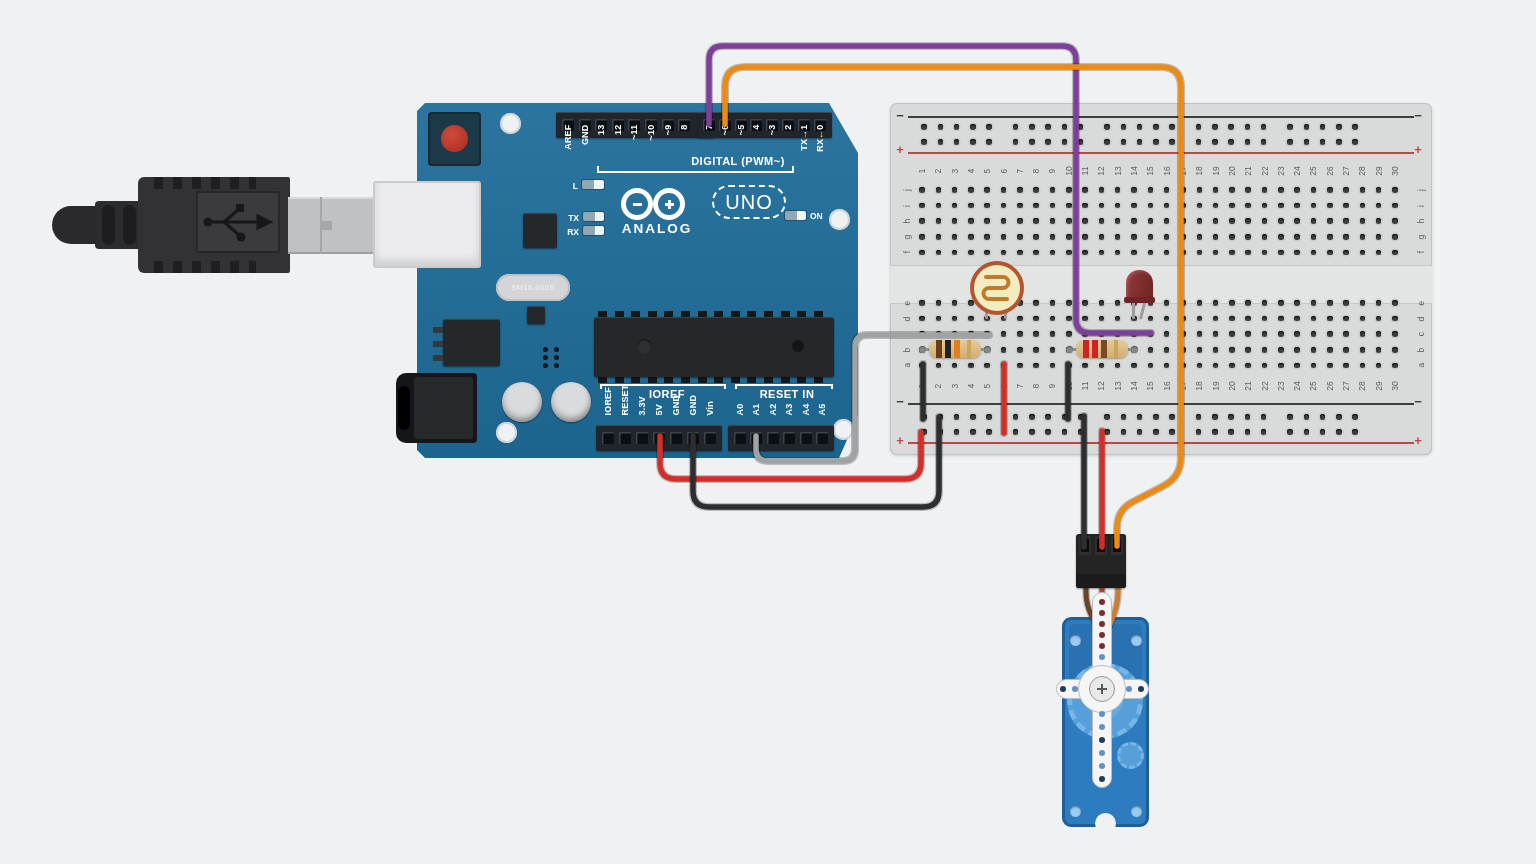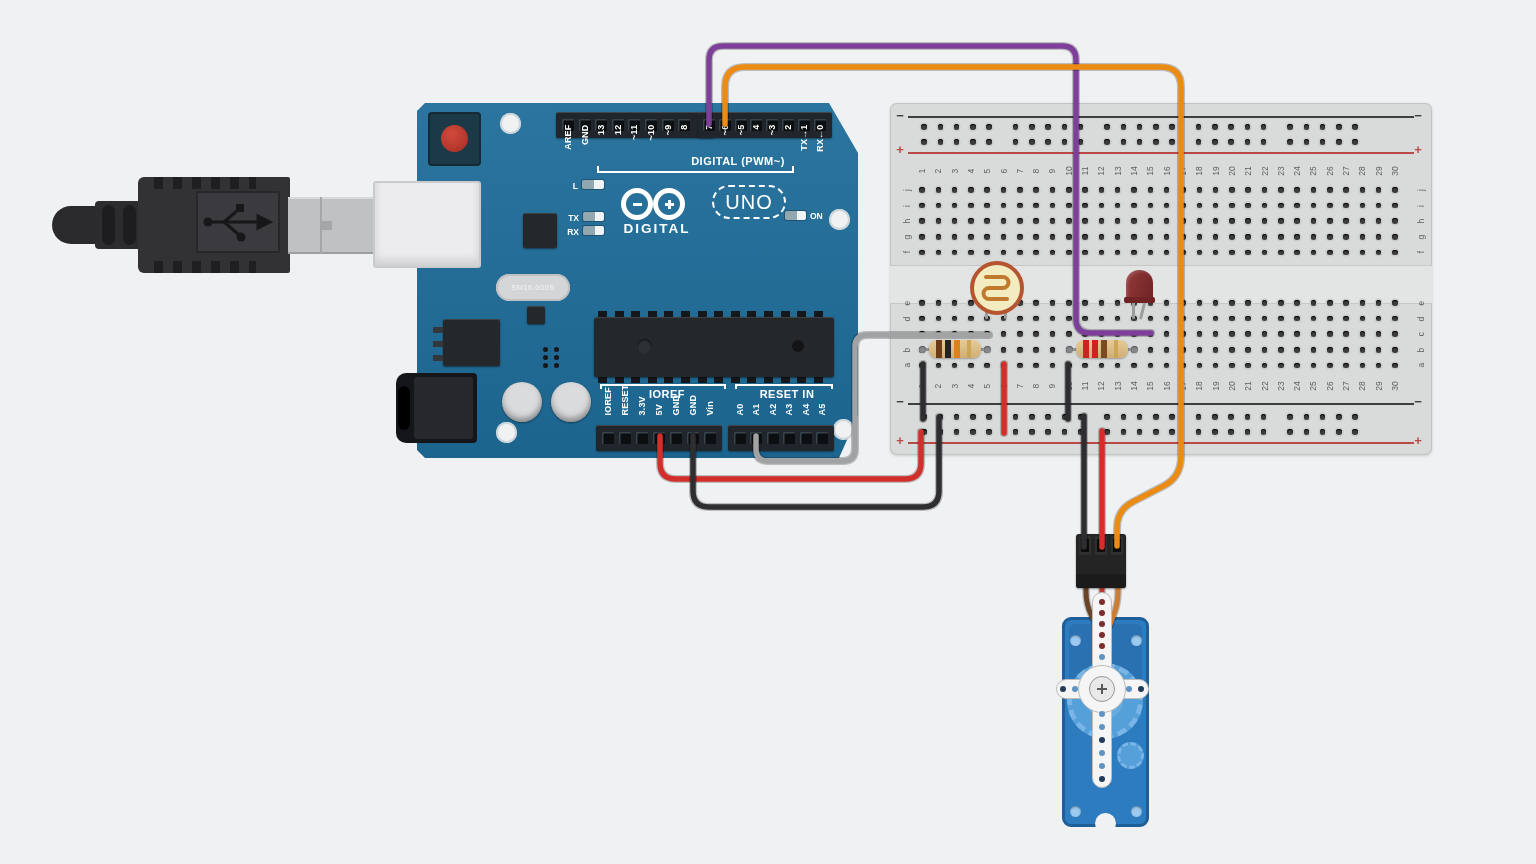--- a/index.html
+++ b/index.html
@@ -131,21 +131,21 @@
     <div class="abs ledbar" style="left:166px;top:123px;width:21px;height:9px;"></div>
     <div class="abs ledbar" style="left:368px;top:108px;width:21px;height:9px;"></div>
     <div class="abs ledlbl" style="left:393px;top:108px;width:22px;">ON</div>
 
     <div class="abs logo-loop" style="left:204px;top:85px;"></div>
     <div class="abs logo-loop" style="left:236px;top:85px;"></div>
     <div class="abs wmark" style="left:215.5px;top:99.5px;width:9px;height:3px;"></div>
     <div class="abs wmark" style="left:247.5px;top:99.5px;width:9px;height:3px;"></div>
     <div class="abs wmark" style="left:250.5px;top:96.5px;width:3px;height:9px;"></div>
     <div class="abs" id="uno-oval" style="left:295px;top:82px;">UNO</div>
-    <div class="abs" id="arduino-text" style="left:185px;top:118px;">DIGITAL</div>
+    <div class="abs" id="arduino-text" style="left:185px;top:118px;">ANALOG</div>
 
     <div class="abs chip" style="left:106px;top:110px;width:34px;height:35px;"></div>
     <div class="abs chip" style="left:110px;top:203px;width:18px;height:18px;"></div>
     <div class="abs" id="crystal" style="left:79px;top:171px;">SM16.000S</div>
     <div class="abs chip" style="left:26px;top:216px;width:57px;height:47px;"></div>
     <div class="abs" style="left:16px;top:224px;width:10px;height:6px;background:#35383b;"></div>
     <div class="abs" style="left:16px;top:238px;width:10px;height:6px;background:#35383b;"></div>
     <div class="abs" style="left:16px;top:252px;width:10px;height:6px;background:#35383b;"></div>
     <div class="abs icsp-dot" style="left:126px;top:244px;"></div>
     <div class="abs icsp-dot" style="left:137px;top:244px;"></div>

